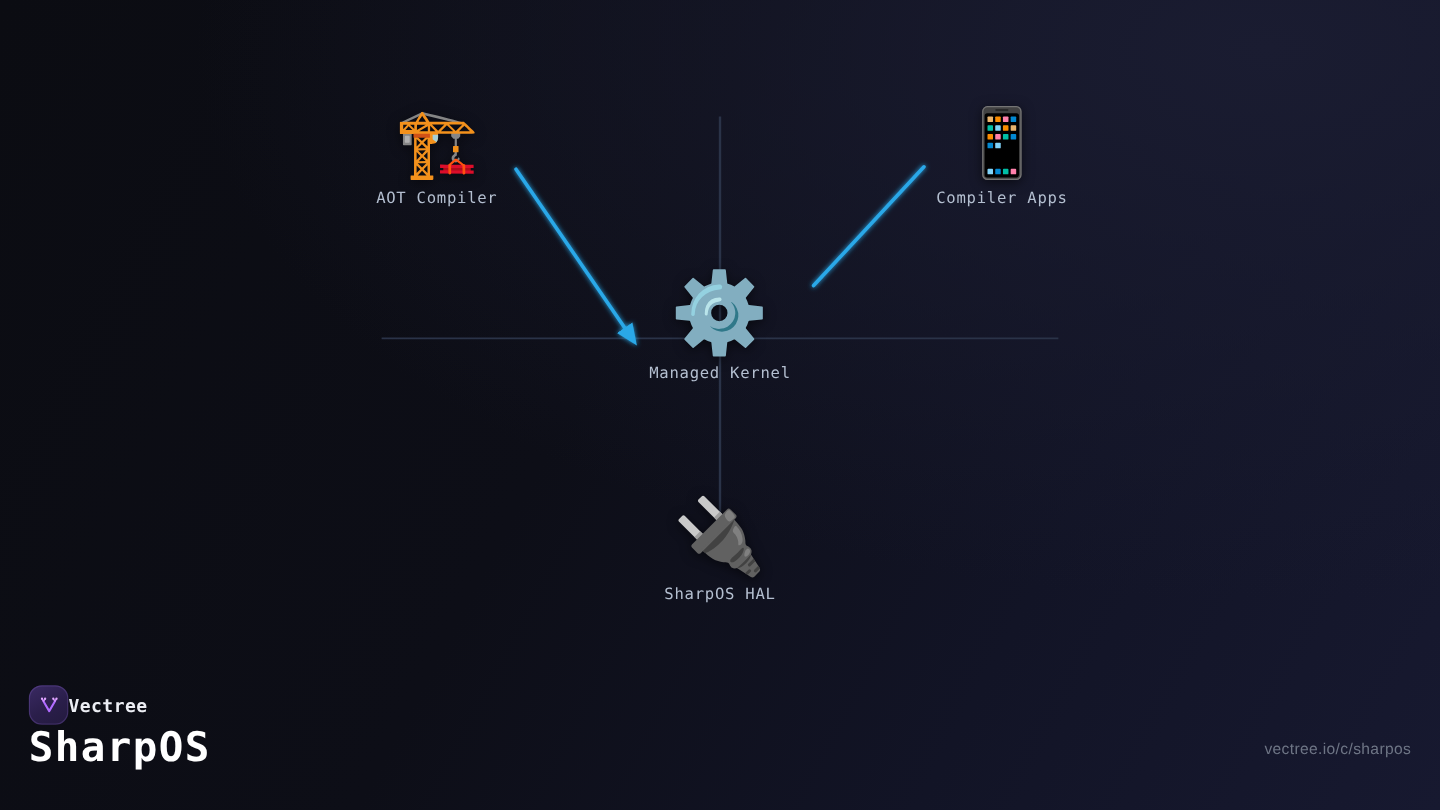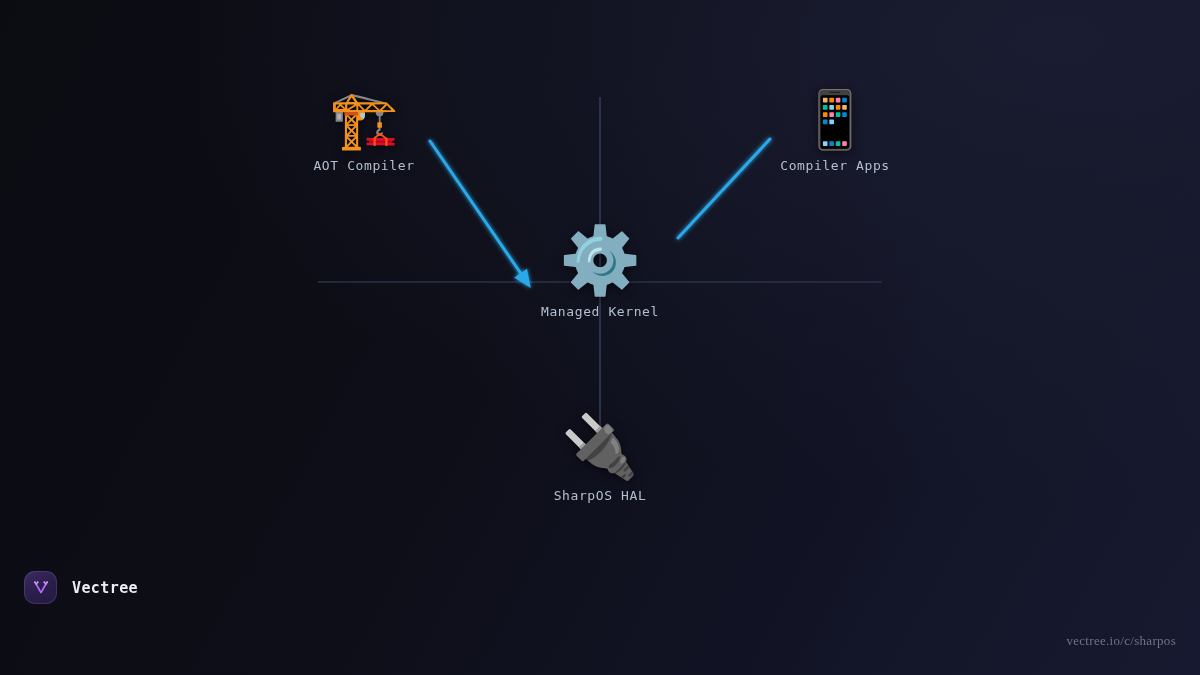--- a/index.html
+++ b/index.html
@@ -71,21 +71,21 @@
     right: 0;
     bottom: 0;
     height: 120px;
   }
   #brand-row {
     position: absolute;
     left: 24px;
     top: 16px;
     display: flex;
     align-items: center;
-    gap: 15px;
+    gap: 0;
   }
   #brand-logo {
     width: 33px;
     height: 33px;
     border-radius: 11px;
     background: linear-gradient(150deg, #3a2a63 0%, #2a1e4a 55%, #231a3e 100%);
     box-shadow: inset 0 0 0 1px rgba(160,120,230,0.22);
     display: flex;
     align-items: center;
     justify-content: center;
@@ -103,22 +103,22 @@
     top: 48px;
     font-family: "DejaVu Sans Mono", "Liberation Mono", monospace;
     font-size: 34px;
     font-weight: bold;
     letter-spacing: 1.2px;
     color: #ffffff;
   }
   #footer-url {
     position: absolute;
     right: 24px;
-    bottom: 26px;
-    font-family: Liberation Serif, serif;
+    bottom: 44px;
+    font-family: Liberation Sans, sans-serif;
     font-size: 13px;
     letter-spacing: 0.3px;
     color: #6e7585;
   }
 </style>
 </head>
 <body>
 
 <div id="stage">
 
@@ -176,17 +176,18 @@
           <path d="M13.6 4.6 L14.8 6.3 M16.0 4.5 L14.8 6.3" stroke="#d08dff" stroke-width="1.3" fill="none" stroke-linecap="round"></path>
           <circle cx="4.0" cy="4.2" r="0.95" fill="#e0a6ff"></circle>
           <circle cx="6.6" cy="4.3" r="0.95" fill="#e0a6ff"></circle>
           <circle cx="13.4" cy="4.3" r="0.95" fill="#e0a6ff"></circle>
           <circle cx="16.1" cy="4.2" r="0.95" fill="#e0a6ff"></circle>
         </svg>
       </div>
       <span id="brand-name">Vectree</span>
     </div>
 
+    <div id="page-title">SharpOS</div>
 
     <div id="footer-url">vectree.io/c/sharpos</div>
   </div>
 
 </div>
 
 </body></html>

